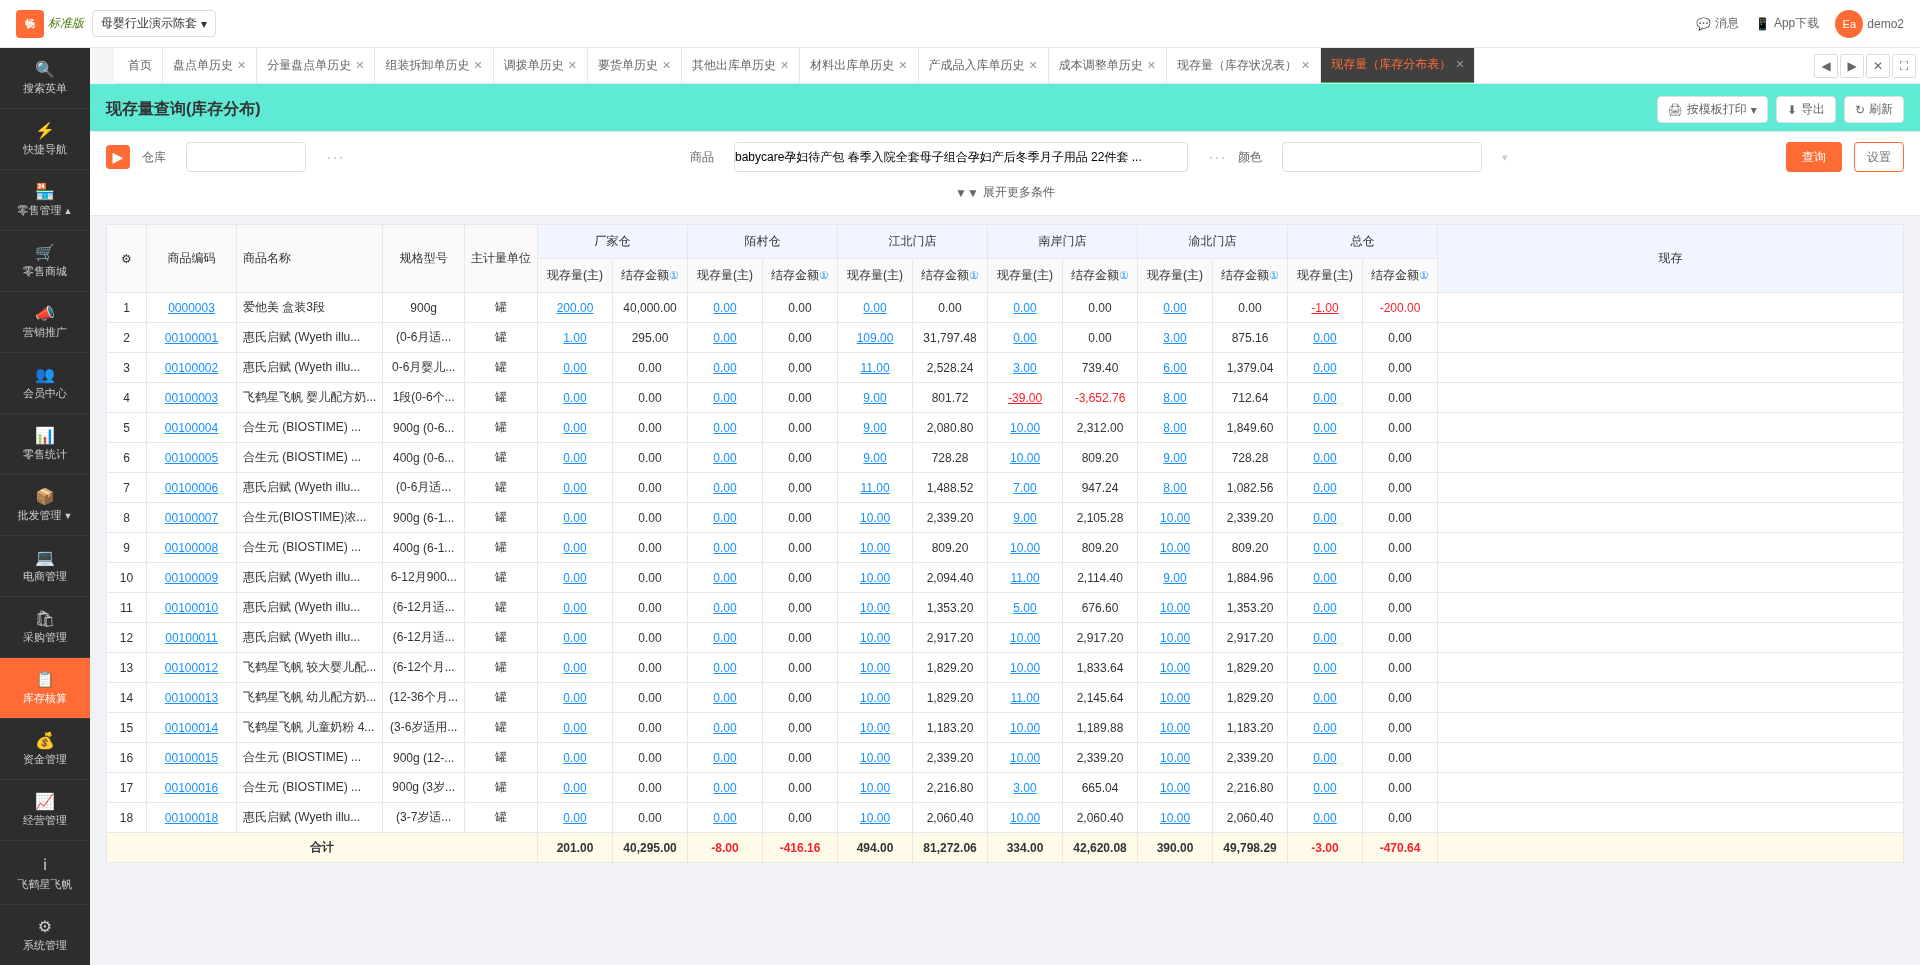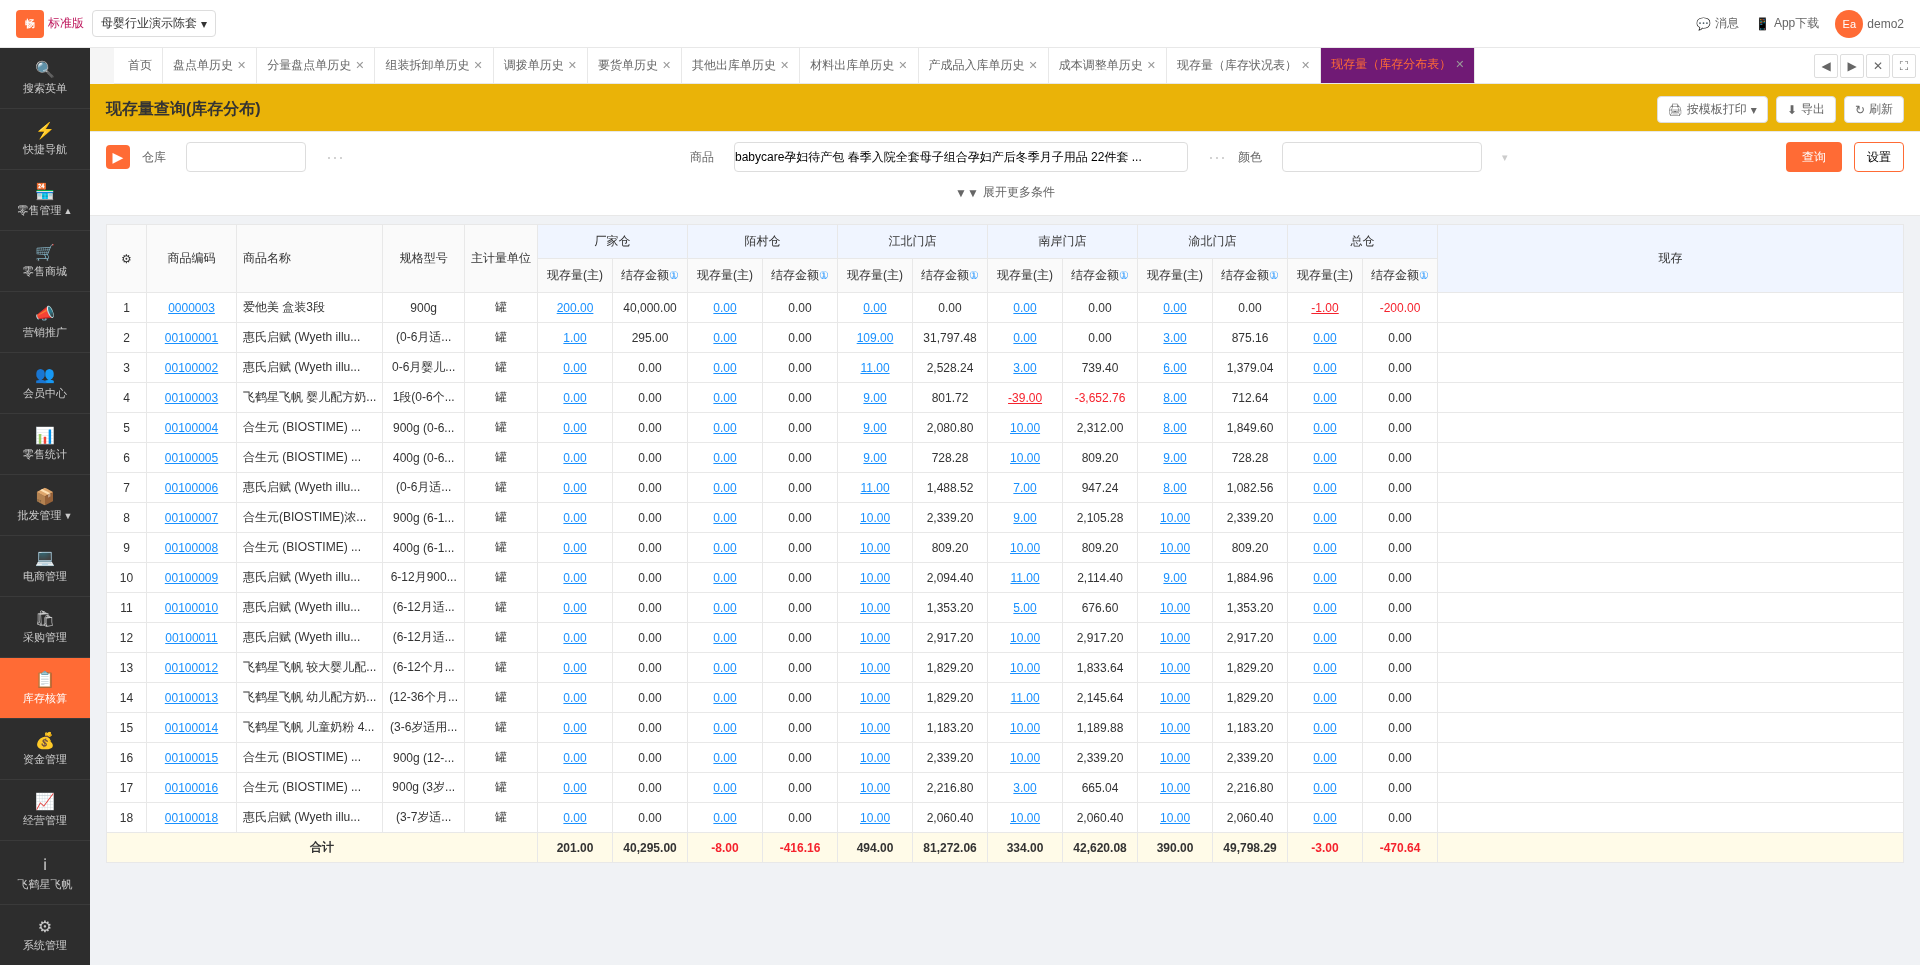--- a/index.html
+++ b/index.html
@@ -14,21 +14,21 @@
       justify-content: space-between;
       padding: 0 16px;
       border-bottom: 1px solid #e8e8e8;
       position: fixed;
       top: 0; left: 0; right: 0;
       z-index: 100;
     }
     .top-bar-left { display: flex; align-items: center; gap: 8px; }
     .logo-area { display: flex; align-items: center; gap: 4px; }
     .logo-icon { width: 28px; height: 28px; background: #ff6b35; border-radius: 4px; display: flex; align-items: center; justify-content: center; color: #fff; font-size: 10px; font-weight: bold; }
-    .logo-text { font-size: 12px; color: #be185d; }
+    .logo-text { font-size: 12px; color: #4d7c0f; font-style: italic; }
     .store-selector { display: flex; align-items: center; gap: 4px; border: 1px solid #ddd; border-radius: 4px; padding: 4px 8px; cursor: pointer; background: #fff; font-size: 12px; }
     .top-bar-right { display: flex; align-items: center; gap: 16px; }
     .top-bar-btn { display: flex; align-items: center; gap: 4px; cursor: pointer; color: #666; font-size: 12px; }
     .avatar { width: 28px; height: 28px; border-radius: 50%; background: #ff6b35; display: flex; align-items: center; justify-content: center; color: #fff; font-size: 11px; }
 
     
     .sidebar {
       position: fixed;
       top: 48px; left: 0; bottom: 0;
       width: 90px;
@@ -76,38 +76,38 @@
       align-items: center;
       padding: 0 10px;
       height: 36px;
       border-right: 1px solid #e8e8e8;
       cursor: pointer;
       font-size: 12px;
       color: #666;
       white-space: nowrap;
       gap: 4px;
     }
-    .tab-item.active { color: #ff6b35; border-bottom: 2px solid #701a75; background: #701a75; }
+    .tab-item.active { color: #ff6b35; border-bottom: 2px solid #22c55e; background: #404040; }
     .tab-item .tab-close { color: #999; font-size: 11px; cursor: pointer; }
     .tab-nav-btns { display: flex; align-items: center; margin-left: auto; gap: 2px; }
     .tab-nav-btn { width: 24px; height: 24px; display: flex; align-items: center; justify-content: center; cursor: pointer; color: #666; border: 1px solid #ddd; border-radius: 2px; }
 
     
     .content-area {
       flex: 1;
       overflow: hidden;
       display: flex;
       flex-direction: column;
       padding: 0;
       background: #f0f2f5;
     }
 
     
     .page-header {
-      background: #eab308;
+      background: #5eead4;
       padding: 12px 16px 0;
       border-bottom: 1px solid #e8e8e8;
     }
     .page-title-row {
       display: flex;
       align-items: center;
       justify-content: space-between;
       margin-bottom: 8px;
     }
     .page-title { font-size: 16px; font-weight: bold; color: #333; }
@@ -162,21 +162,21 @@
       color: #fff;
       border: none;
       border-radius: 4px;
       padding: 6px 16px;
       cursor: pointer;
       font-size: 12px;
       height: 30px;
     }
     .settings-btn {
       background: #fff;
-      color: #000000;
+      color: #737373;
       border: 1px solid #ff6b35;
       border-radius: 4px;
       padding: 4px 12px;
       cursor: pointer;
       font-size: 12px;
       height: 30px;
     }
     .expand-btn {
       display: flex; align-items: center; gap: 4px;
       color: #666; font-size: 12px; cursor: pointer; padding: 4px 8px;

